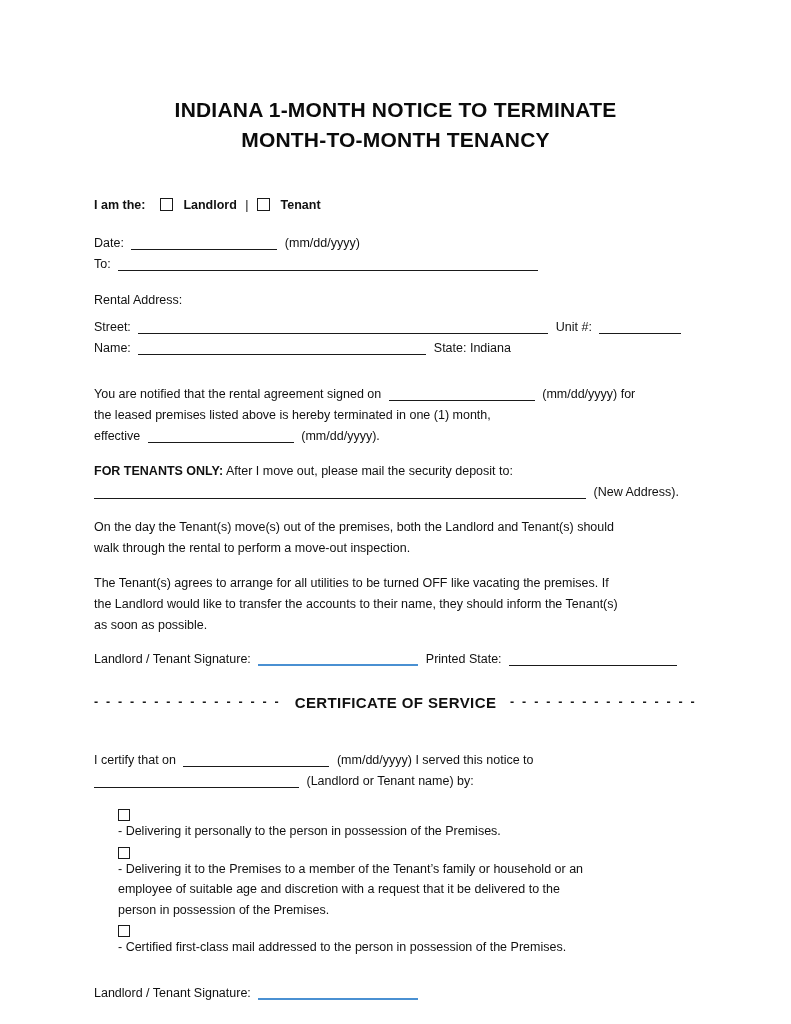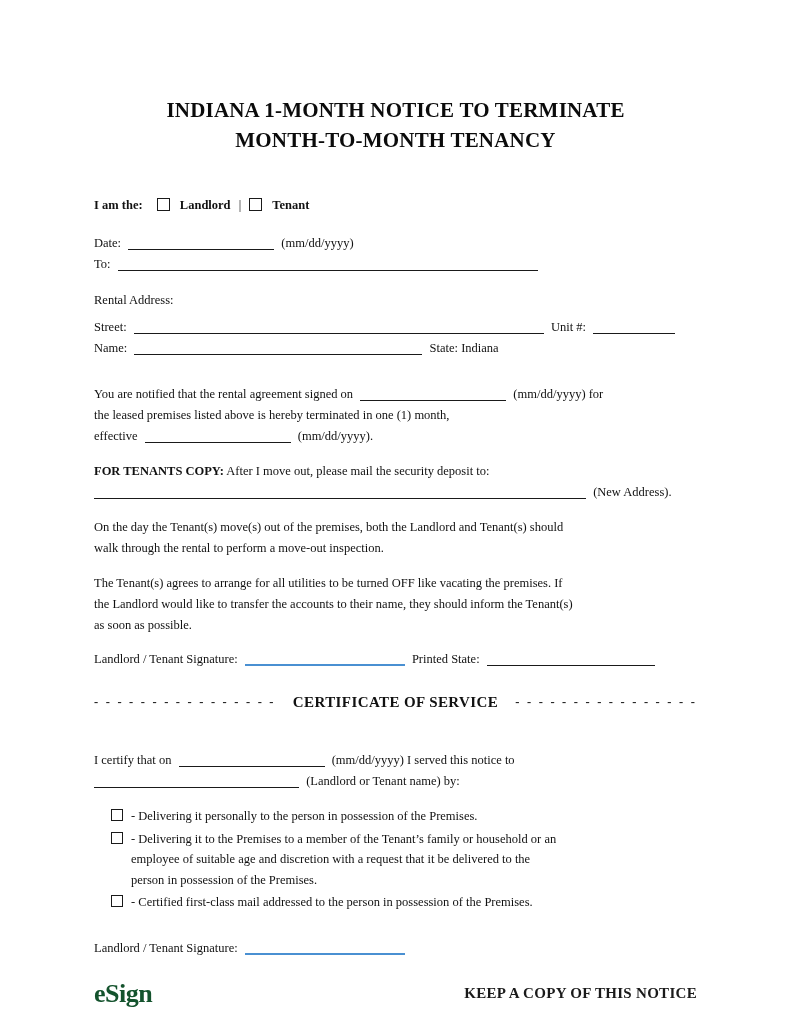--- a/index.html
+++ b/index.html
@@ -2,21 +2,21 @@
 <html><head>
 <meta charset="utf-8">
 <style>
   * { margin: 0; padding: 0; box-sizing: border-box; }
   html, body { background: #ffffff; }
   .page {
     position: relative;
     width: 791px; height: 1024px;
     margin: 0 auto;
     background: #ffffff;
-    font-family: Liberation Serif, serif;
+    font-family: Liberation Sans, sans-serif;
     font-size: 12.5px;
     color: #111111;
     padding: 95px 94px 0 94px;
   }
   .line { line-height: 21px; white-space: nowrap; }
   .b { font-weight: bold; }
   .title {
     text-align: center;
     font-size: 21px; font-weight: bold;
     line-height: 30px; color: #0b0b0b;
@@ -57,21 +57,21 @@
   .sig-row { margin-top: 13px; }
   .cert-header {
     margin-top: 22px;
     display: flex; align-items: center; justify-content: space-between;
     line-height: 21px;
   }
   .cert-dashes { letter-spacing: 2.2px; font-weight: bold; white-space: nowrap; color: #1a1a1a; }
   .cert-title { font-size: 15px; font-weight: bold; letter-spacing: 0.4px; white-space: nowrap; padding: 0 10px; }
   .certify-block { margin-top: 37px; }
   .options { margin-top: 14px; }
-  .option { display: flex; margin: 2px 0 2px 17px; line-height: 20.5px; }
+  .option { display: flex; margin: 2px 0 2px 24px; line-height: 20.5px; flex-direction: column; }
   .option .checkbox { flex: 0 0 auto; width: 12px; height: 12px; margin: 3px 8px 0 0; }
   .option-text { white-space: nowrap; }
   .final-sig { margin-top: 25px; }
   .footer {
     margin-top: 20px;
     display: flex; justify-content: space-between; align-items: center;
   }
   .brand { font-size: 26px; font-weight: 800; letter-spacing: -0.5px; color: #14532d; }
   .keep-note { font-size: 15px; font-weight: bold; letter-spacing: 0.3px; color: #1a1a1a; }
 </style>
@@ -129,21 +129,21 @@
     <div class="line">the leased premises listed above is hereby terminated in one (1) month,</div>
     <div class="line">
       <span>effective</span>
       <span class="blank w-date"></span>
       <span>(mm/dd/yyyy).</span>
     </div>
   </div>
 
   <div class="para">
     <div class="line">
-      <span class="b">FOR TENANTS COPY:</span>
+      <span class="b">FOR TENANTS ONLY:</span>
       <span>After I move out, please mail the security deposit to:</span>
     </div>
     <div class="line">
       <span class="blank w-deposit"></span>
       <span>(New Address).</span>
     </div>
   </div>
 
   <div class="para">
     <div class="line">On the day the Tenant(s) move(s) out of the premises, both the Landlord and Tenant(s) should</div>

